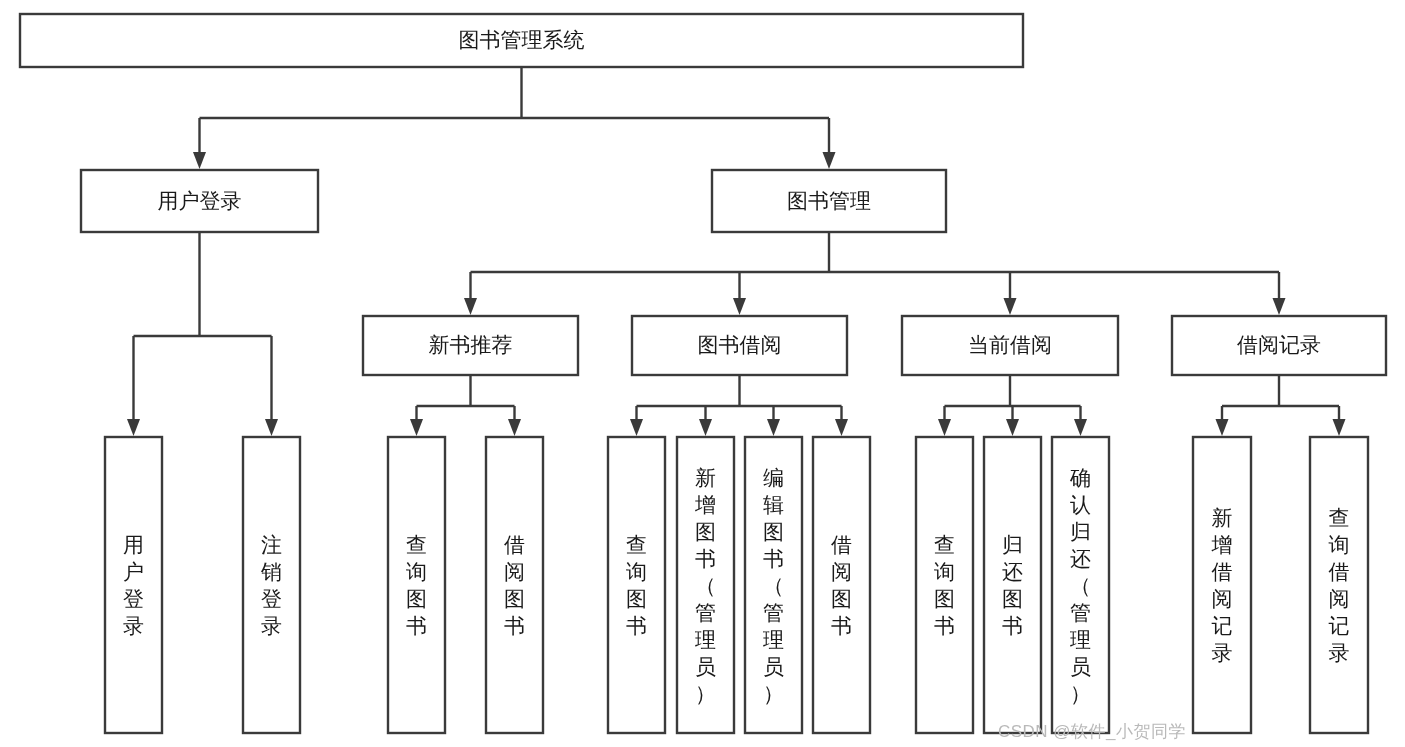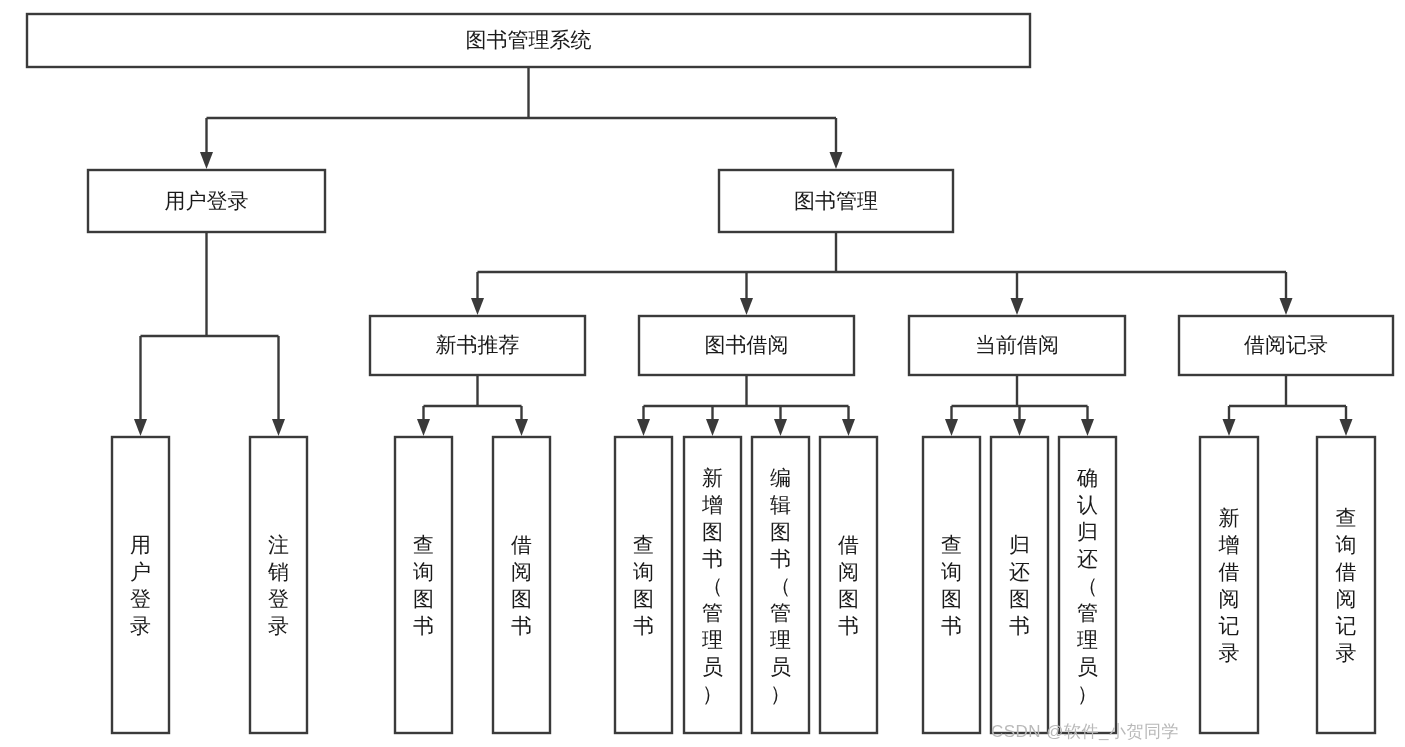--- a/index.html
+++ b/index.html
@@ -11,21 +11,20 @@
     width: 1405px;
     height: 747px;
     font-family: "Liberation Sans", "DejaVu Sans", sans-serif;
     overflow: hidden;
   }
   #diagram-root {
     position: relative;
     width: 1194px;
     height: 747px;
     background: #ffffff;
-    margin-left: 7px;
   }
   svg.diagram-svg {
     position: absolute;
     top: 0;
     left: 0;
     width: 1405px;
     height: 747px;
     display: block;
   }
   .node-box {
@@ -51,21 +50,21 @@
     dominant-baseline: middle;
   }
   .node-label-v {
     font-family: "Liberation Sans", "DejaVu Sans", sans-serif;
     font-size: 21px;
     fill: #1a1a1a;
     text-anchor: middle;
   }
   .watermark {
     position: absolute;
-    right: 22px;
+    right: 8px;
     bottom: 4px;
     font-family: "Liberation Sans", "DejaVu Sans", sans-serif;
     font-size: 17px;
     color: #b9b9b9;
     letter-spacing: 0.5px;
     white-space: nowrap;
     pointer-events: none;
   }
 </style>
 </head>

